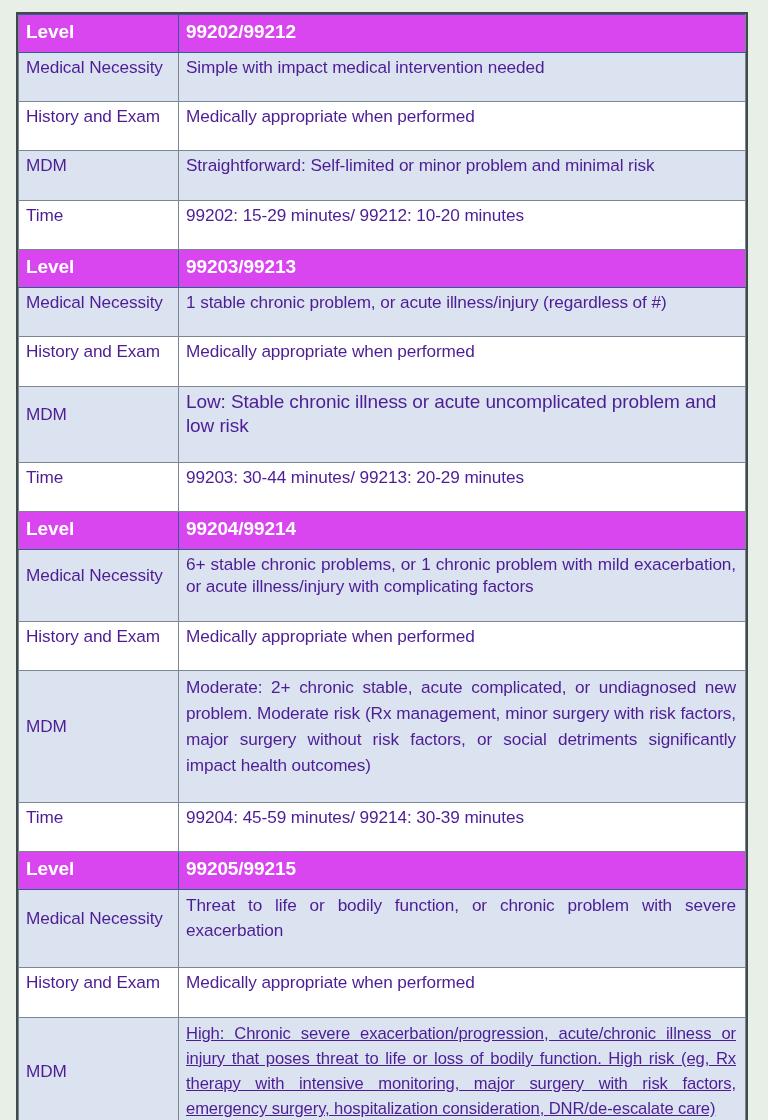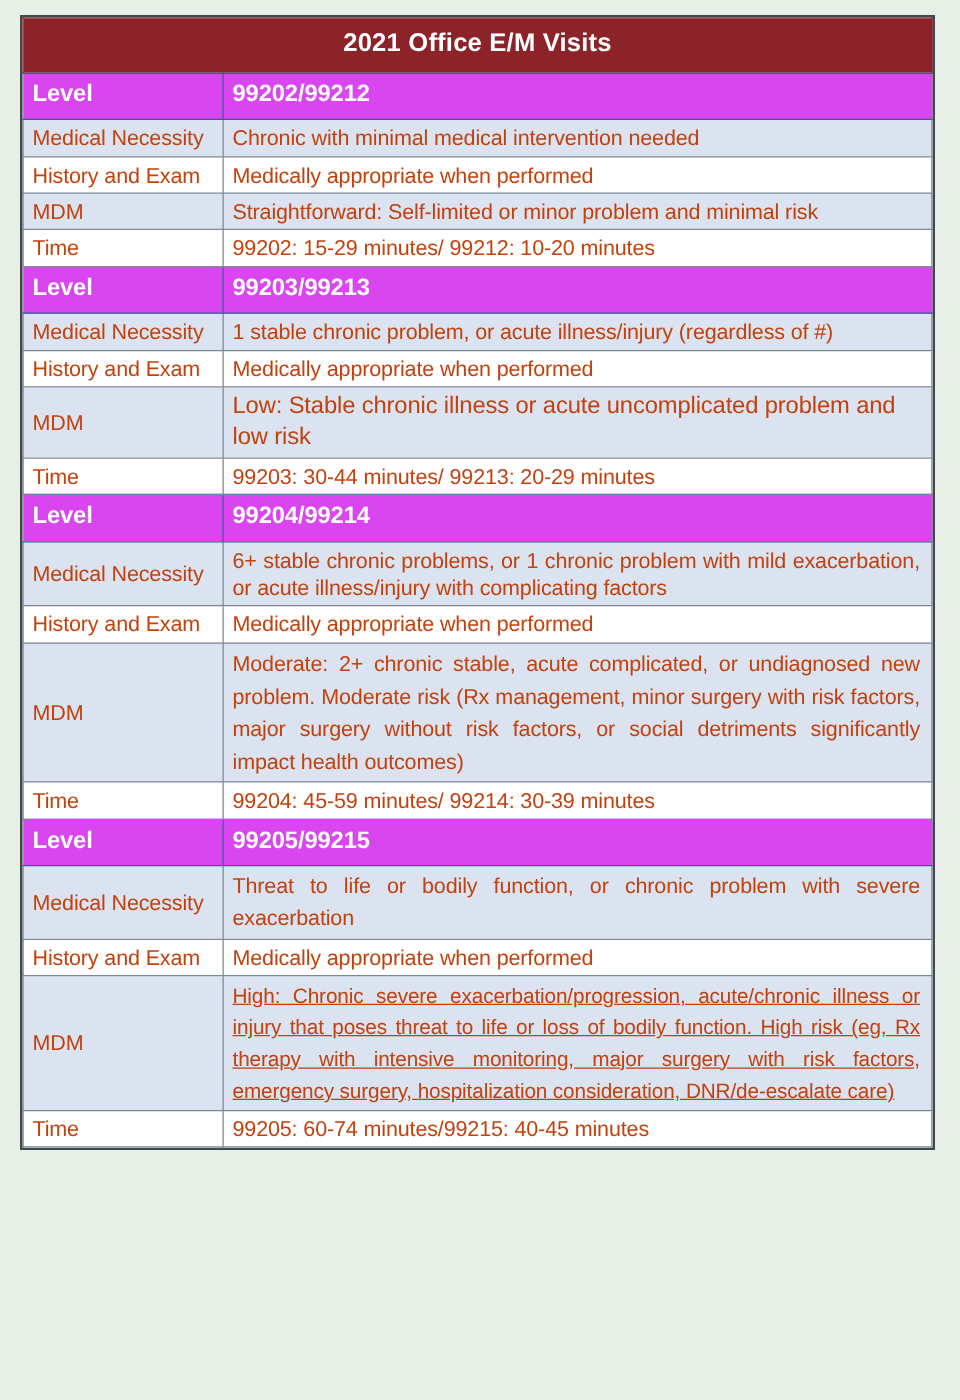--- a/index.html
+++ b/index.html
@@ -24,24 +24,24 @@
 
   table.em-table {
     width: 100%;
     border-collapse: collapse;
     table-layout: fixed;
   }
 
   table.em-table td {
     border: 1px solid #7d8794;
     vertical-align: middle;
-    padding: 3px 7px 3px 7px;
+    padding: 3px 7px 23px 7px;
     font-size: 17.2px;
     line-height: 1.30;
-    color: #c2410c;
+    color: #4c1d95;
     font-stretch: condensed;
     letter-spacing: -0.1px;
   }
 
   
   tr.title-row td {
     background: #8b2328;
     color: #ffffff;
     font-weight: bold;
     text-align: center;
@@ -83,31 +83,28 @@
 <body>
 
 <div id="table-wrap">
   <table class="em-table">
     <colgroup>
       <col style="width:160px">
       <col>
     </colgroup>
     <tbody>
 
-      <tr class="title-row">
-        <td colspan="2">2021 Office E/M Visits</td>
-      </tr>
 
       <tr class="level-row">
         <td class="label-cell">Level</td>
         <td class="value-cell">99202/99212</td>
       </tr>
       <tr class="shade">
         <td class="label-cell">Medical Necessity</td>
-        <td class="value-cell">Chronic with minimal medical intervention needed</td>
+        <td class="value-cell">Simple with impact medical intervention needed</td>
       </tr>
       <tr class="plain">
         <td class="label-cell">History and Exam</td>
         <td class="value-cell">Medically appropriate when performed</td>
       </tr>
       <tr class="shade">
         <td class="label-cell">MDM</td>
         <td class="value-cell">Straightforward: Self-limited or minor problem and minimal risk</td>
       </tr>
       <tr class="plain">

